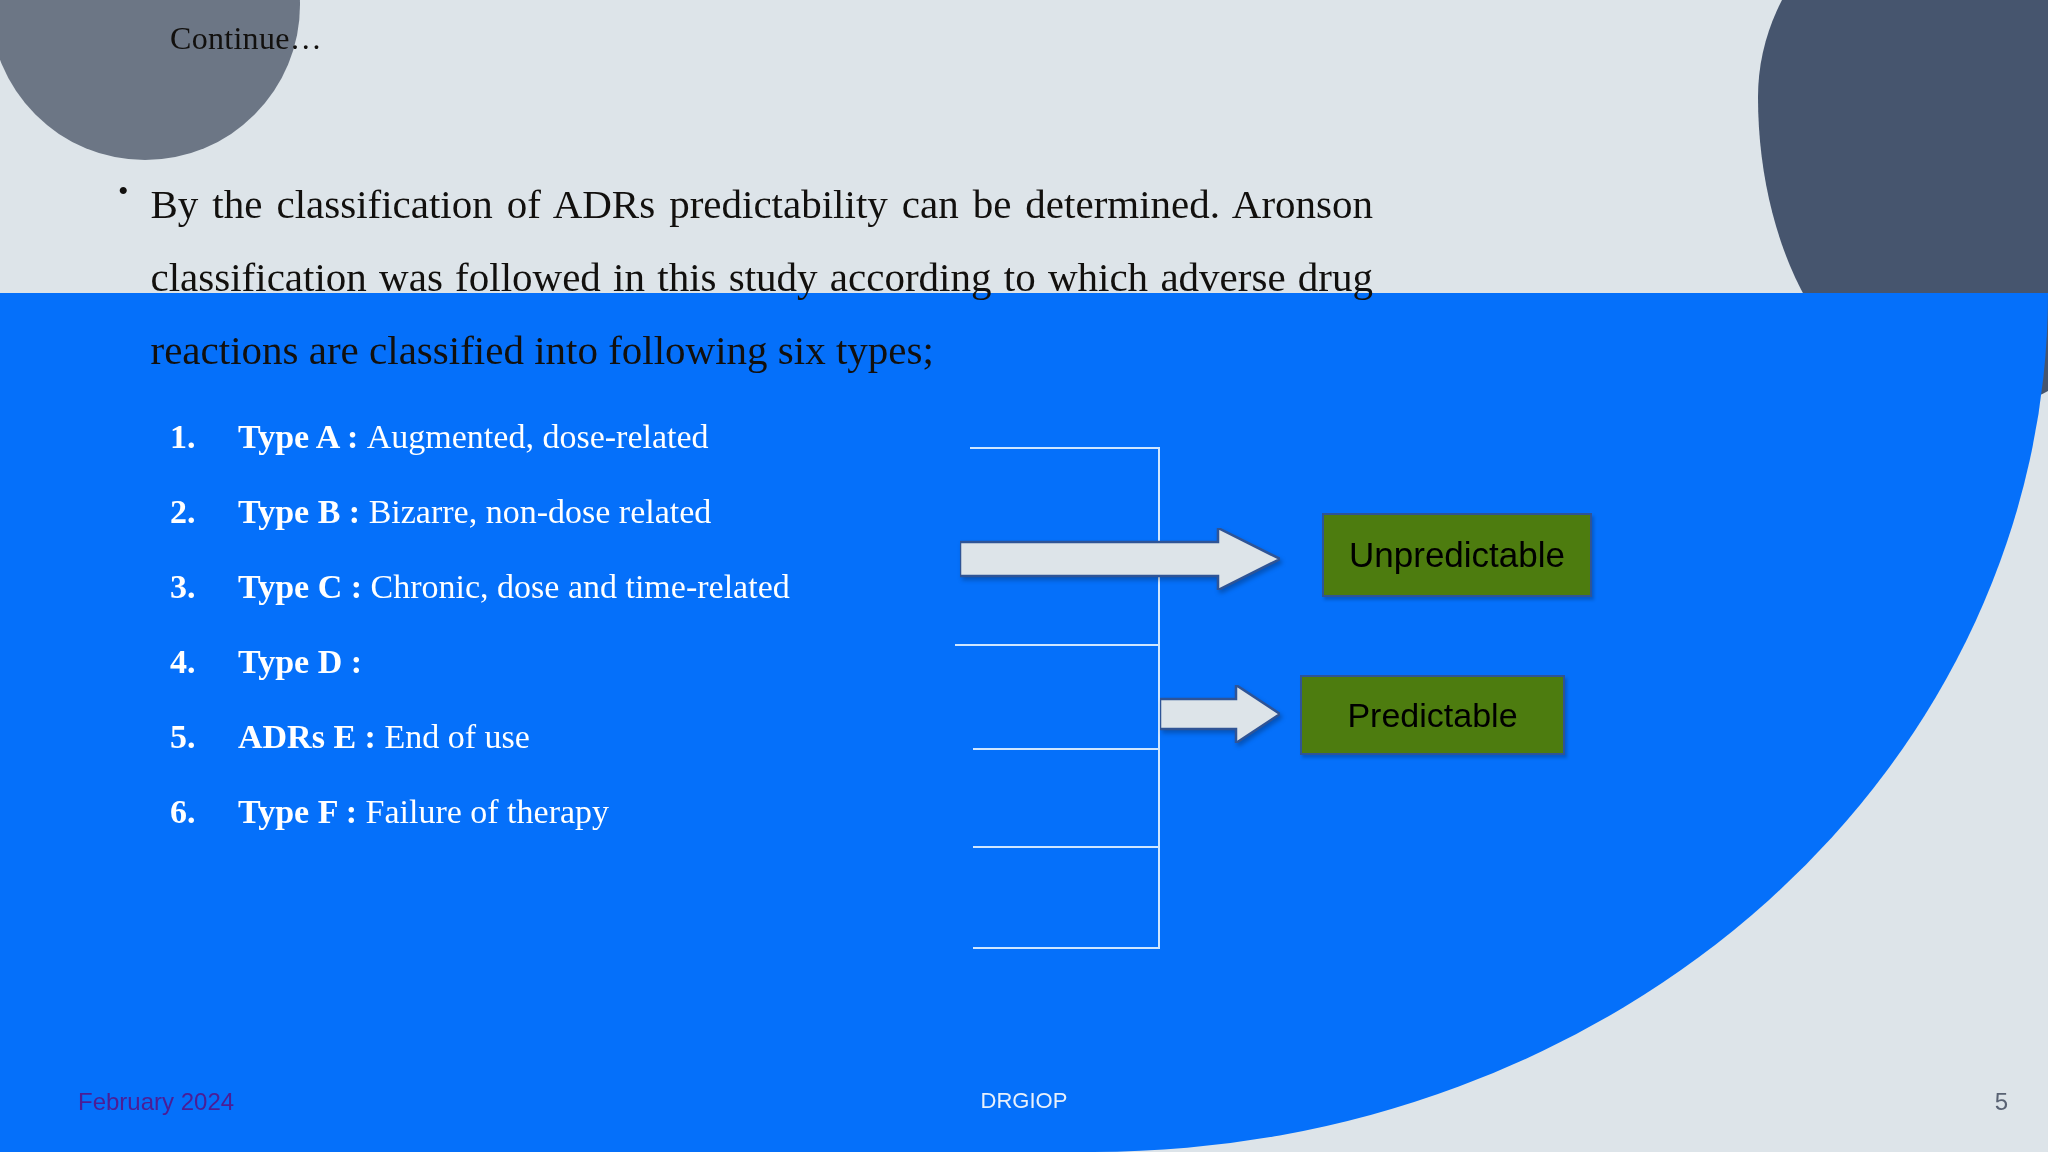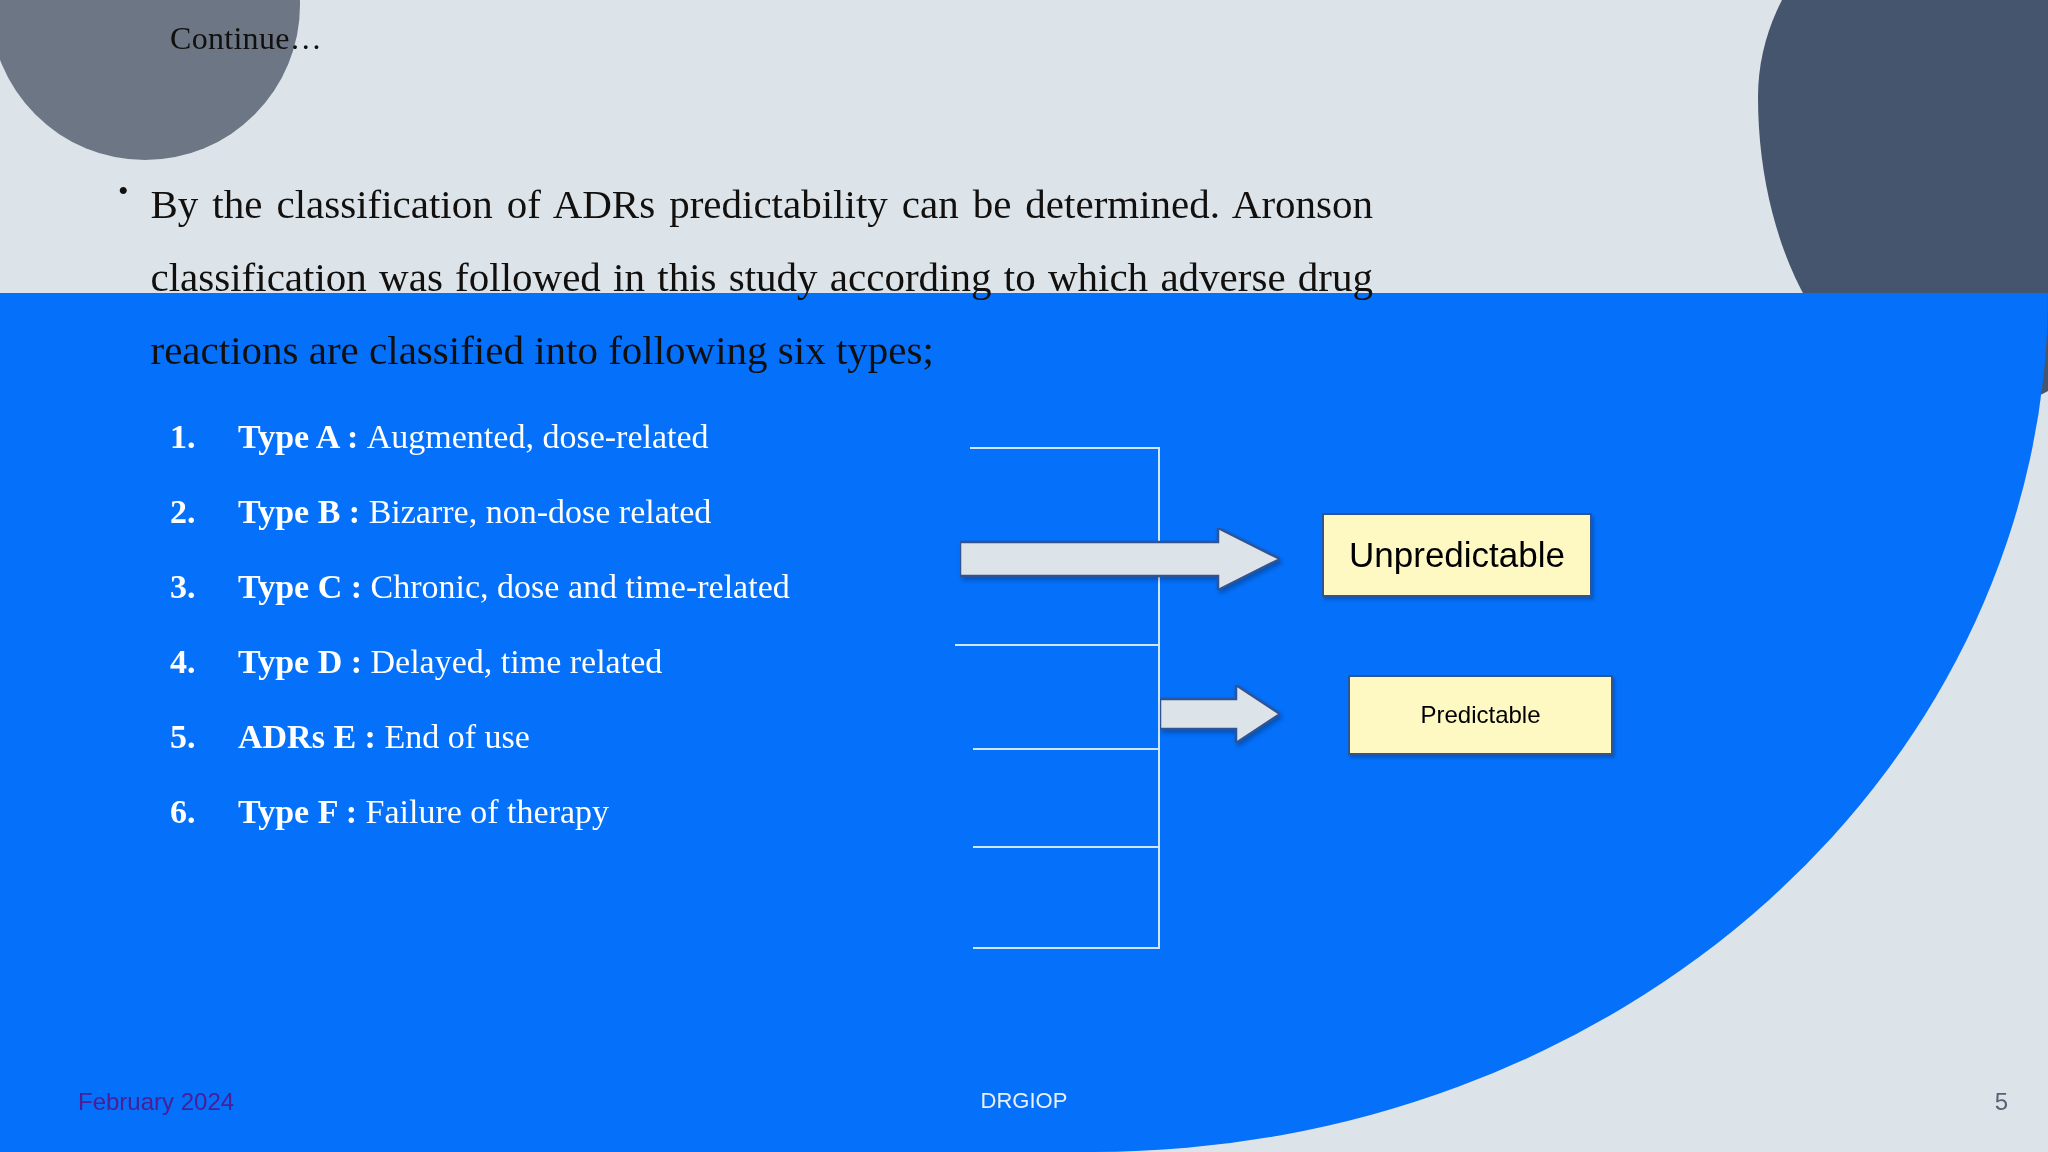--- a/index.html
+++ b/index.html
@@ -151,31 +151,31 @@
     background: #cfe6ff;
   }
 
   .block-arrow {
     position: absolute;
     filter: drop-shadow(2px 3px 2px rgba(0,0,0,0.25));
   }
 
   .out-box {
     position: absolute;
-    background: #fef9c3;
+    background: #4d7c0f;
     border: 2px solid #2f5496;
     display: flex;
     align-items: center;
     justify-content: center;
     font-family: "Liberation Sans", sans-serif;
     color: #000000;
     box-shadow: 2px 3px 3px rgba(0,0,0,0.2);
   }
   #box-unpredictable { left: 1322px; top: 513px; width: 266px; height: 80px; font-size: 35px; }
-  #box-predictable  { left: 1348px; top: 675px; width: 261px; height: 76px; font-size: 24px; }
+  #box-predictable  { left: 1300px; top: 675px; width: 261px; height: 76px; font-size: 34px; }
 
   
   .footer-date {
     position: absolute;
     left: 78px;
     bottom: 36px;
     color: #4c1d95;
     font-size: 24px;
     font-family: "Liberation Sans", sans-serif;
     z-index: 9;
@@ -236,21 +236,20 @@
 
     <div class="type-row">
       <span class="type-num">3.</span>
       <span class="type-label">Type C : </span>
       <span class="type-desc">Chronic, dose and time-related</span>
     </div>
 
     <div class="type-row">
       <span class="type-num">4.</span>
       <span class="type-label">Type D : </span>
-      <span class="type-desc">Delayed, time related</span>
     </div>
 
     <div class="type-row">
       <span class="type-num">5.</span>
       <span class="type-label">ADRs E : </span>
       <span class="type-desc">End of use</span>
     </div>
 
     <div class="type-row">
       <span class="type-num">6.</span>

